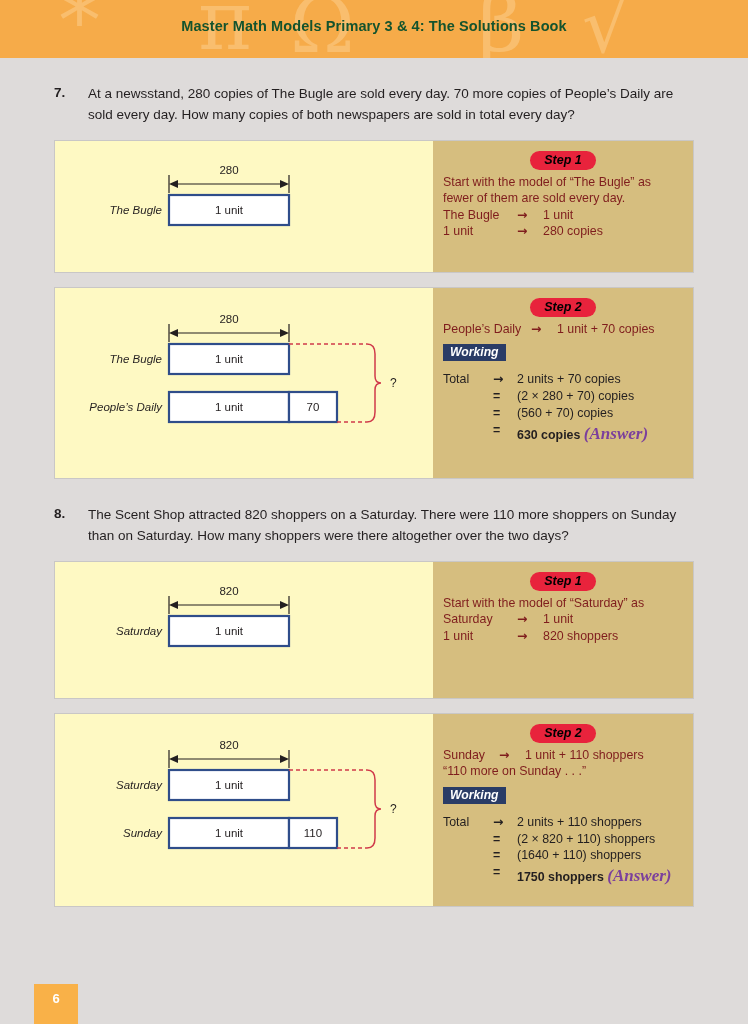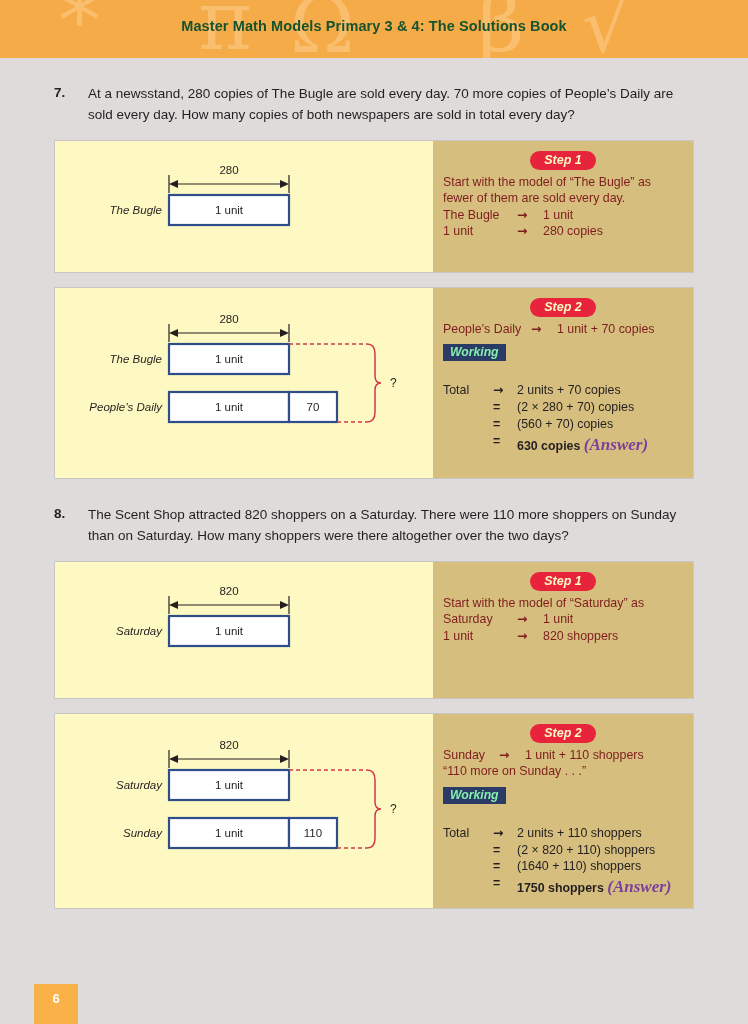--- a/index.html
+++ b/index.html
@@ -84,21 +84,21 @@
     flex: 1;
     background: #d6be7f;
     padding: 9px 10px 10px 10px;
     position: relative;
   }
 
   .step-badge-wrap { text-align: center; margin-bottom: 4px; }
   .step-badge {
     display: inline-block;
     background: #e8233c;
-    color: #fef9c3;
+    color: #000000;
     font-size: 12.5px;
     font-weight: bold;
     font-style: italic;
     padding: 2px 14px 3px 14px;
     border-radius: 11px;
   }
   .step-badge .num { font-style: italic; }
 
   .rtext {
     font-size: 12.4px;
@@ -108,26 +108,26 @@
   .arrow { font-family: "DejaVu Sans", sans-serif; font-weight: bold; }
 
   .kv { display: flex; }
   .kv .k { flex: 0 0 74px; }
   .kv .a { flex: 0 0 26px; font-weight: bold; }
   .kv .v { flex: 1; }
 
   .working-badge {
     display: inline-block;
     background: #2a3c66;
-    color: #86efac;
+    color: #ffffff;
     font-size: 12.2px;
     font-weight: bold;
     font-style: italic;
     padding: 1px 7px 2px 7px;
-    margin: 7px 0 21px 0;
+    margin: 7px 0 10px 0;
   }
 
   .calc-row { display: flex; font-size: 12.4px; line-height: 1.36; color:#231f20; }
   .calc-row .c1 { flex: 0 0 50px; }
   .calc-row .c2 { flex: 0 0 24px; font-weight: bold; }
   .calc-row .c3 { flex: 1; }
   .calc-row.ans .c3 { font-weight: bold; }
   .answer-tag { color: #7b3f9d; font-style: italic; font-weight: bold; font-size: 17px; font-family: Liberation Serif, serif; }
 
   .gap-sm { height: 14px; }

